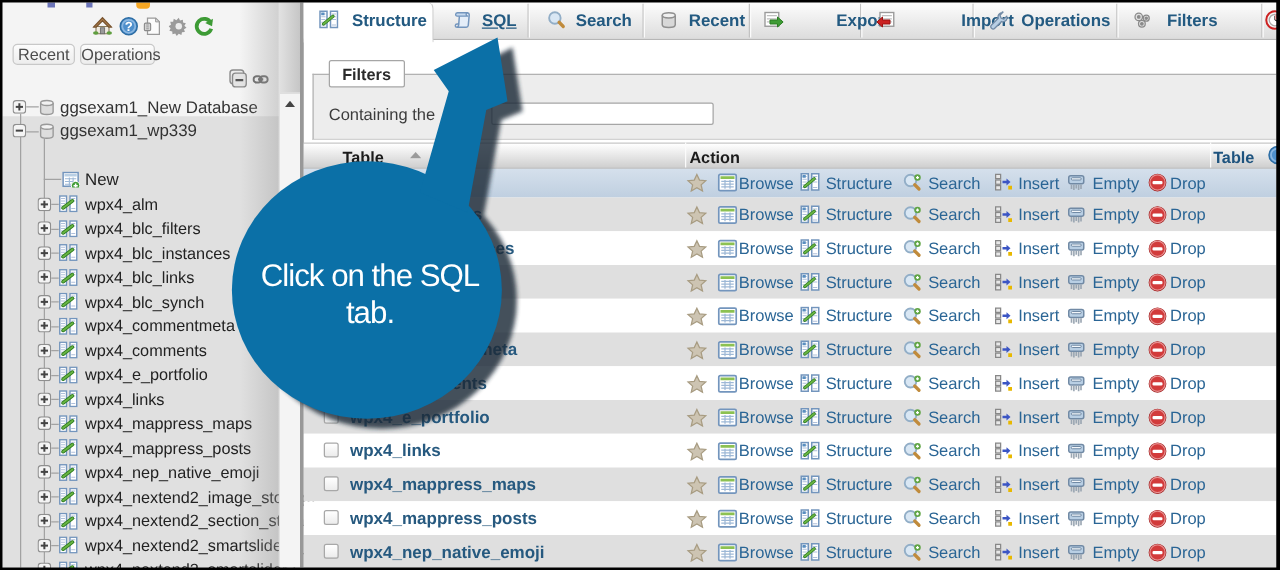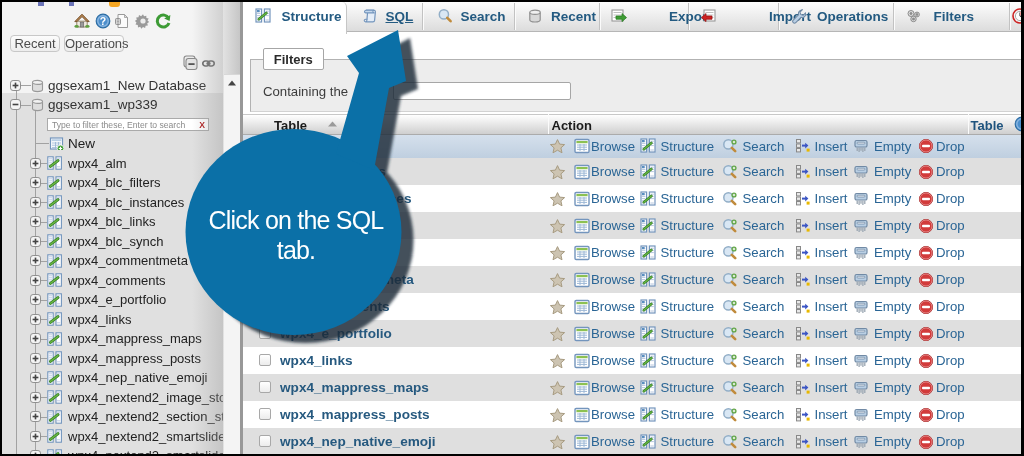--- a/index.html
+++ b/index.html
@@ -80,21 +80,20 @@
 <svg width="13" height="14" viewBox="0 0 13 14" style="position:absolute;left:31px;top:79px;">
       <path d="M1.5 3.4 v7.2 q0 2 5 2 t5 -2 V3.4" fill="#ddd" stroke="#999" stroke-width="1.1"></path>
       <ellipse cx="6.5" cy="3.4" rx="5" ry="2" fill="#f2f2f2" stroke="#999" stroke-width="1.1"></ellipse>
     </svg>
 <svg width="13" height="14" viewBox="0 0 13 14" style="position:absolute;left:31px;top:98px;">
       <path d="M1.5 3.4 v7.2 q0 2 5 2 t5 -2 V3.4" fill="#ddd" stroke="#999" stroke-width="1.1"></path>
       <ellipse cx="6.5" cy="3.4" rx="5" ry="2" fill="#f2f2f2" stroke="#999" stroke-width="1.1"></ellipse>
     </svg>
 <div class="abs" style="left:48px;top:78px;font-size:13.5px;color:#333;">ggsexam1_New Database</div>
 <div class="abs" style="left:48px;top:97px;font-size:13.5px;color:#333;">ggsexam1_wp339</div>
-<div class="abs" style="left:47px;top:117.5px;width:162px;height:13.5px;background:#fff;border:1px solid #aaa;font-size:8.6px;color:#8a8a8a;line-height:12px;padding-left:4px;">Type to filter these, Enter to search <span style="color:#b01818;font-weight:bold;float:right;margin-right:3px;">X</span></div>
 <div class="abs hstub" style="left:35px;top:143px;width:14px;"></div>
 <svg width="15" height="13" viewBox="0 0 15 13" style="position:absolute;left:49px;top:136.5px;">
       <rect x="1.5" y="1" width="12" height="11" fill="#fff" stroke="#7395bd" stroke-width="1.2"></rect>
       <rect x="2.6" y="2.2" width="9.8" height="2" fill="#b9cfe4"></rect>
       <path d="M3 6h9M3 8.2h9M3 10.4h9M6.5 5v7M9.5 5v7" stroke="#9db8d6" stroke-width="0.9"></path>
       <circle cx="11.5" cy="11.5" r="3.4" fill="#3f9c35" stroke="#fff" stroke-width="0.8"></circle>
       <path d="M11.5 9.8v3.4M9.8 11.5h3.4" stroke="#fff" stroke-width="1.2"></path>
     </svg>
 <div class="abs" style="left:68px;top:135.5px;font-size:13.5px;color:#222;">New</div>
 <div class="abs hstub" style="left:41px;top:163px;width:6px;"></div>

